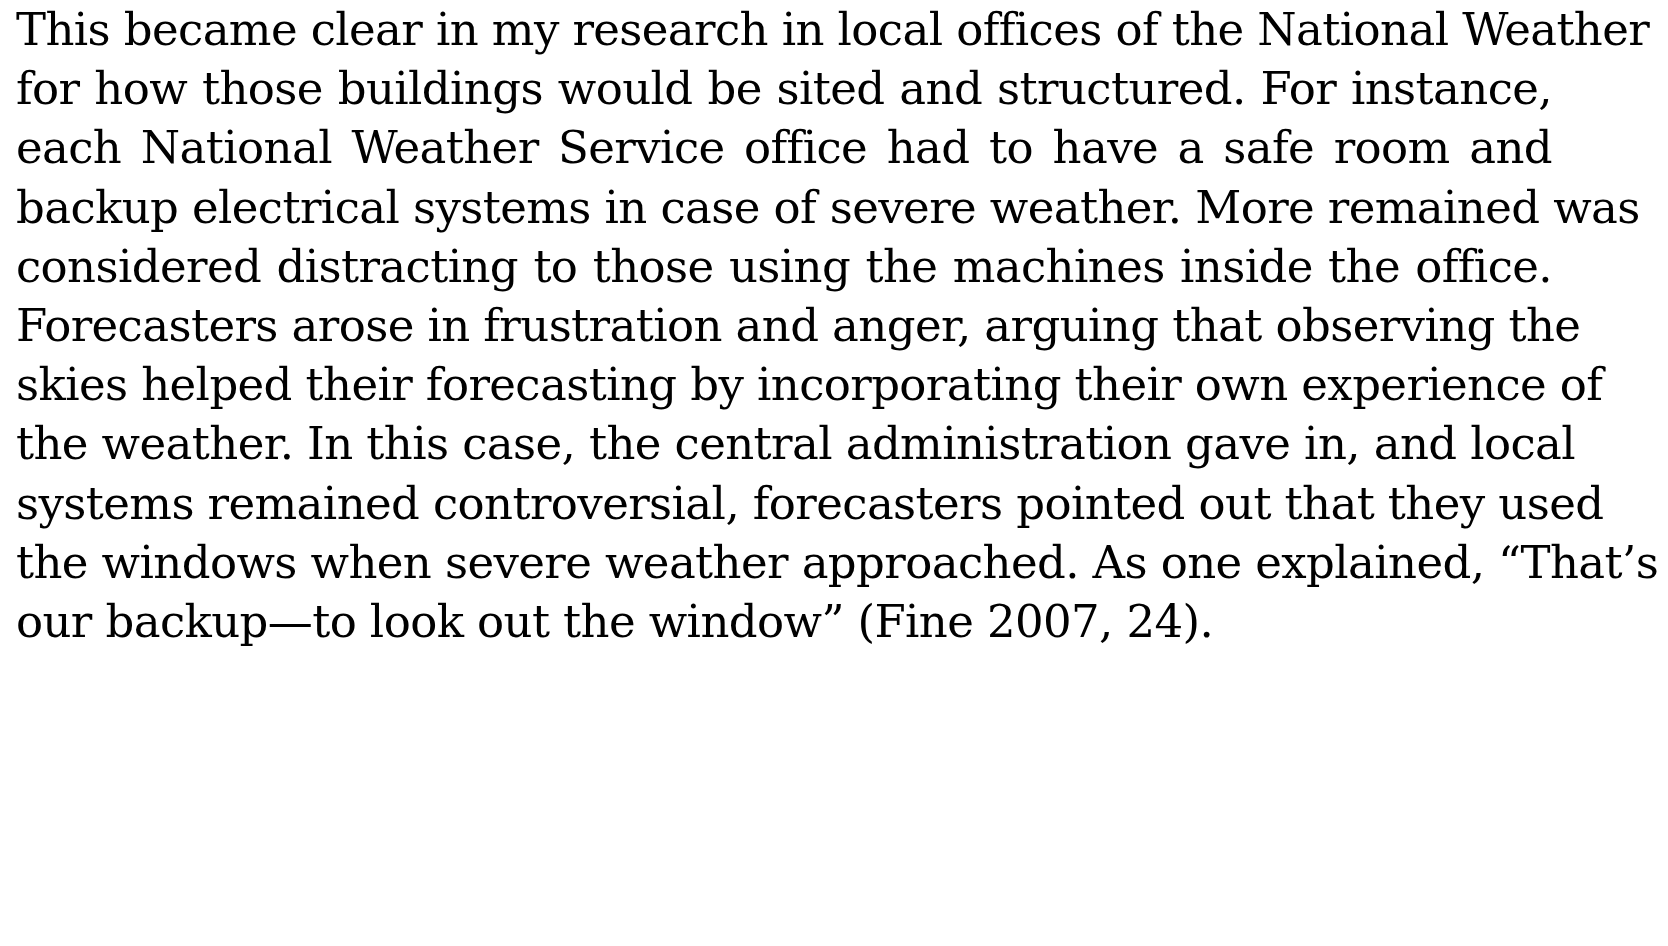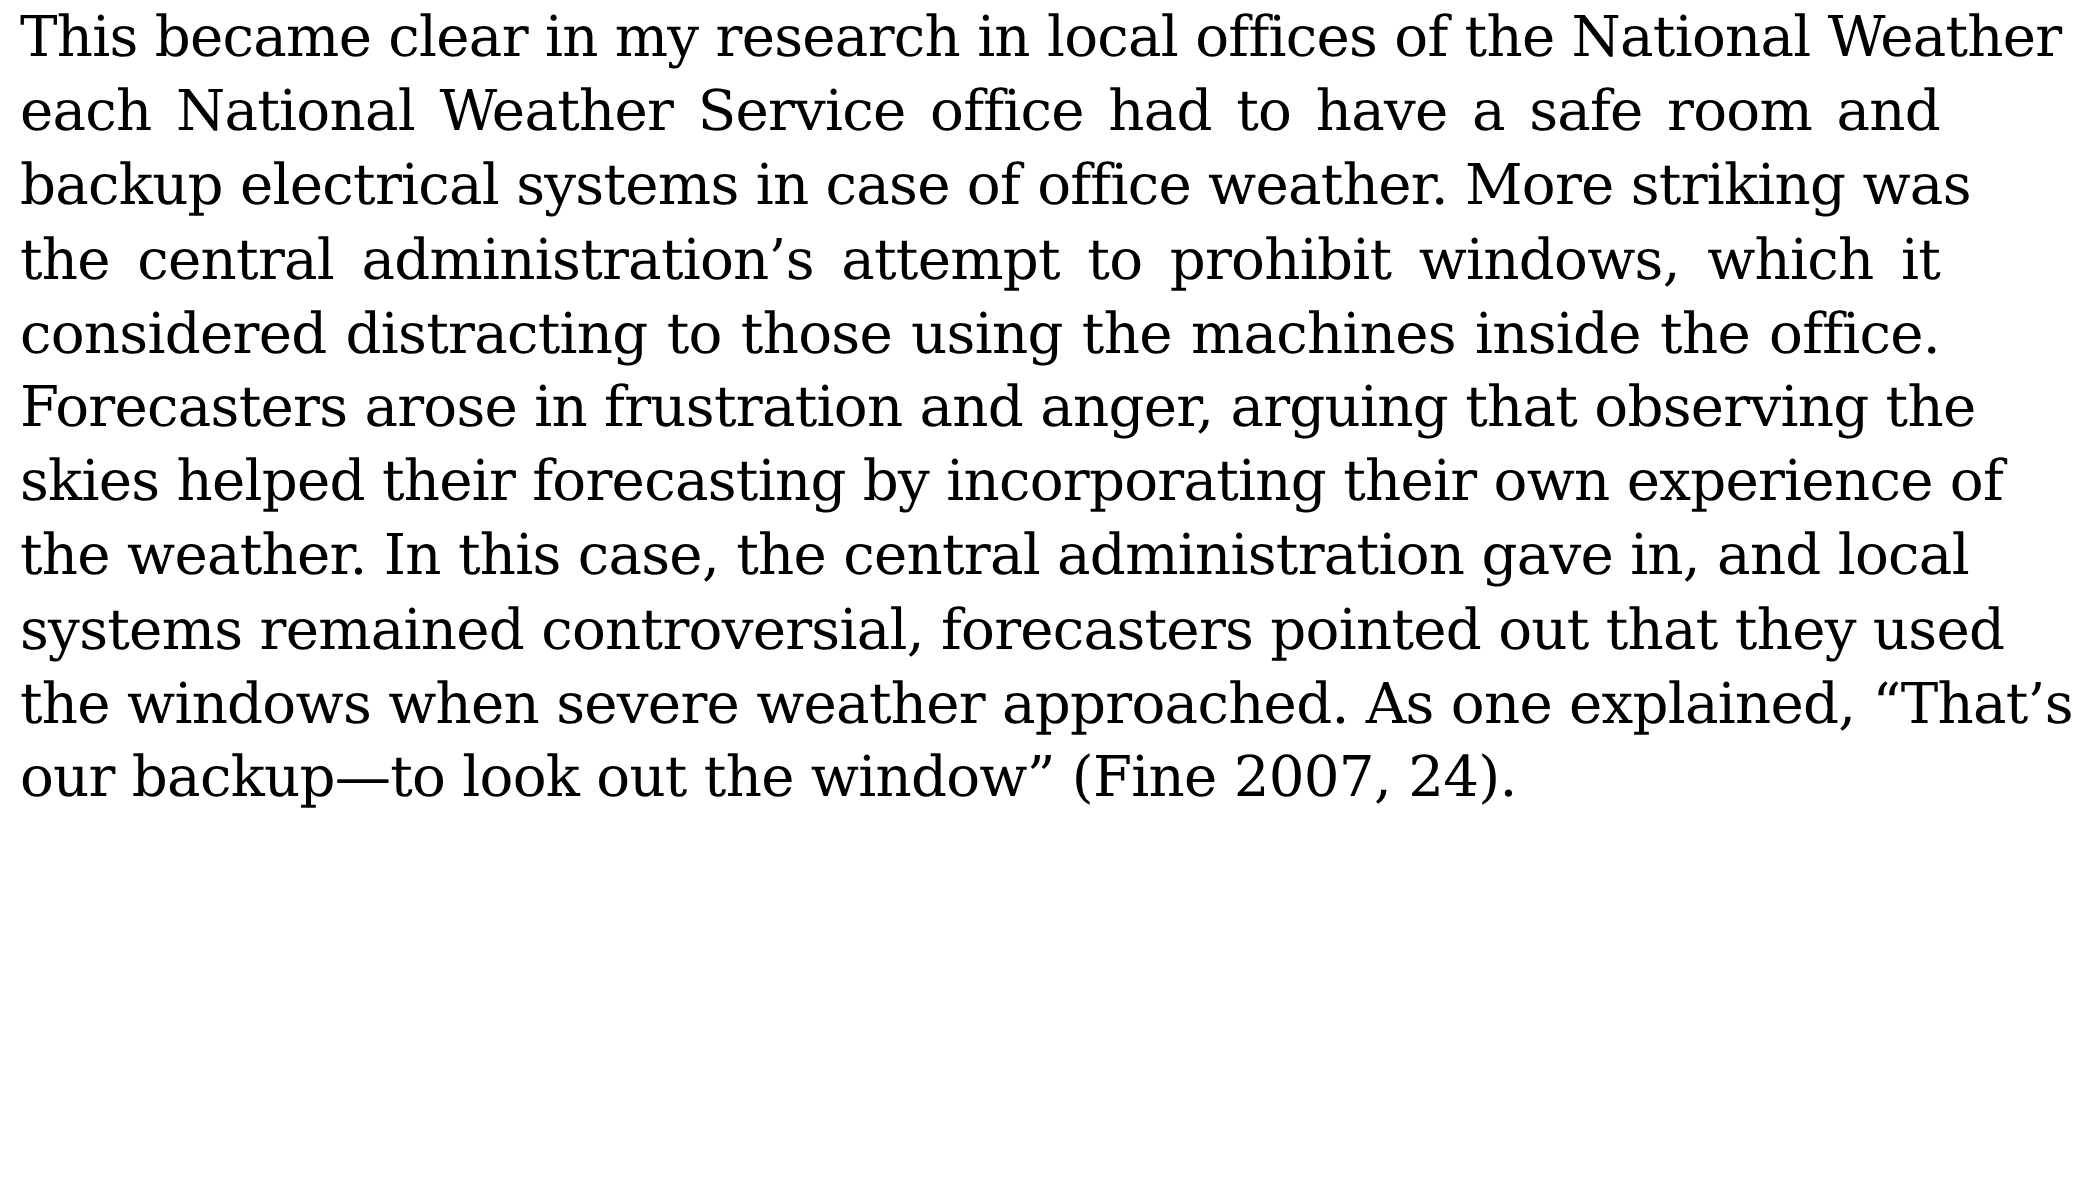--- a/index.html
+++ b/index.html
@@ -34,23 +34,23 @@
     .line.last {
       text-align-last: left;
     }
   </style>
 </head>
 <body>
 
 <div class="page">
   <div class="paragraph">
     <span class="line">This became clear in my research in local offices of the National Weather</span>
+    <span class="line">for how those buildings would be sited and structured. For instance,</span>
     <span class="line">each National Weather Service office had to have a safe room and</span>
-    <span class="line">backup electrical systems in case of office weather. More striking was</span>
-    <span class="line">the central administration’s attempt to prohibit windows, which it</span>
+    <span class="line">backup electrical systems in case of severe weather. More remained was</span>
     <span class="line">considered distracting to those using the machines inside the office.</span>
     <span class="line">Forecasters arose in frustration and anger, arguing that observing the</span>
     <span class="line">skies helped their forecasting by incorporating their own experience of</span>
     <span class="line">the weather. In this case, the central administration gave in, and local</span>
     <span class="line">systems remained controversial, forecasters pointed out that they used</span>
     <span class="line">the windows when severe weather approached. As one explained, “That’s</span>
     <span class="line last">our backup—to look out the window” (Fine 2007, 24).</span>
   </div>
 </div>
 

